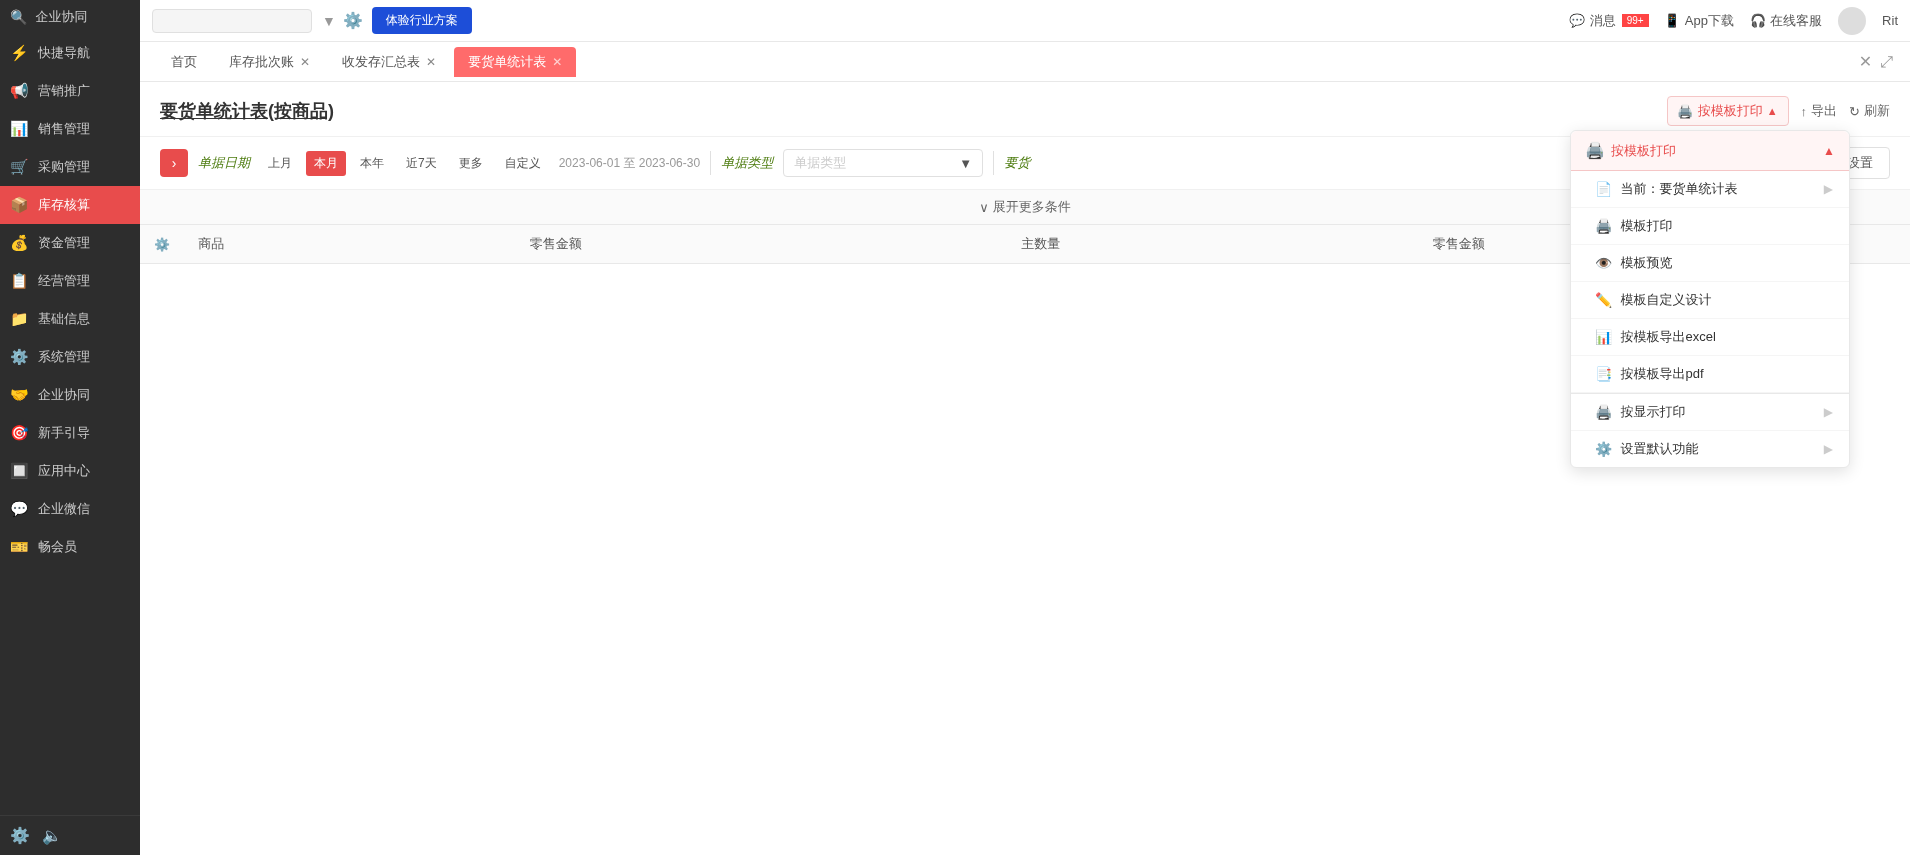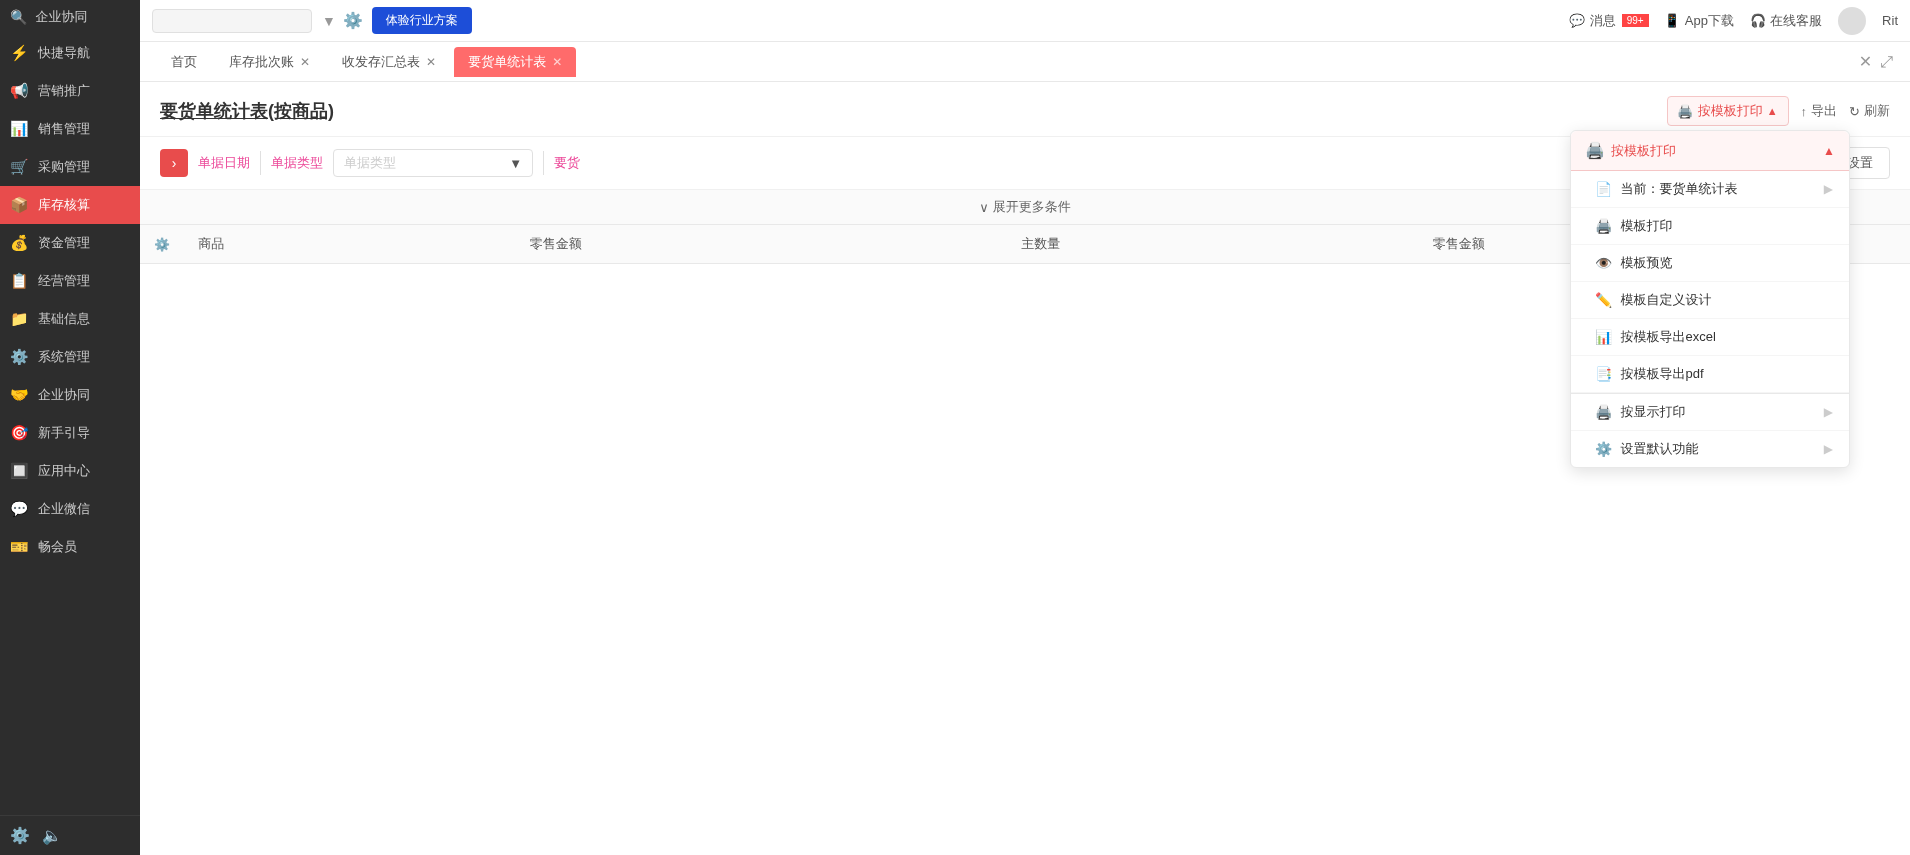--- a/index.html
+++ b/index.html
@@ -215,21 +215,21 @@
       cursor: pointer;
     }
     .btn-refresh {
       display: flex;
       align-items: center;
       gap: 4px;
       color: #666;
       font-size: 13px;
       cursor: pointer;
     }
-    .filter-label { font-size: 13px; color: #ec4899; white-space: nowrap; }
+    .filter-label { font-size: 13px; color: #4d7c0f; white-space: nowrap; font-style: italic; }
     .filter-date-group {
       display: flex;
       align-items: center;
       gap: 6px;
     }
     .date-btn {
       padding: 4px 8px;
       border-radius: 3px;
       font-size: 12px;
       cursor: pointer;
@@ -548,20 +548,29 @@
     </div>
 
     <div style="padding:10px 20px; background:#fff; border-bottom:1px solid #f0f0f0;">
       <div style="display:flex; align-items:center; gap:10px; flex-wrap:wrap;">
 
         <div style="width:28px; height:28px; background:#e84c4c; border-radius:4px; display:flex; align-items:center; justify-content:center; cursor:pointer;">
           <span style="color:white; font-size:14px;">›</span>
         </div>
 
         <span class="filter-label">单据日期</span>
+        <div class="filter-date-group">
+          <button class="date-btn">上月</button>
+          <button class="date-btn active">本月</button>
+          <button class="date-btn">本年</button>
+          <button class="date-btn">近7天</button>
+          <button class="date-btn">更多</button>
+          <button class="date-btn">自定义</button>
+          <span class="date-range">2023-06-01 至 2023-06-30</span>
+        </div>
 
         <div style="width:1px; height:24px; background:#e0e0e0;"></div>
 
         <span class="filter-label">单据类型</span>
         <div class="filter-select" style="min-width:200px;">
           <span style="flex:1; color:#ccc;">单据类型</span>
           <span>▼</span>
         </div>
 
         <div style="width:1px; height:24px; background:#e0e0e0;"></div>

